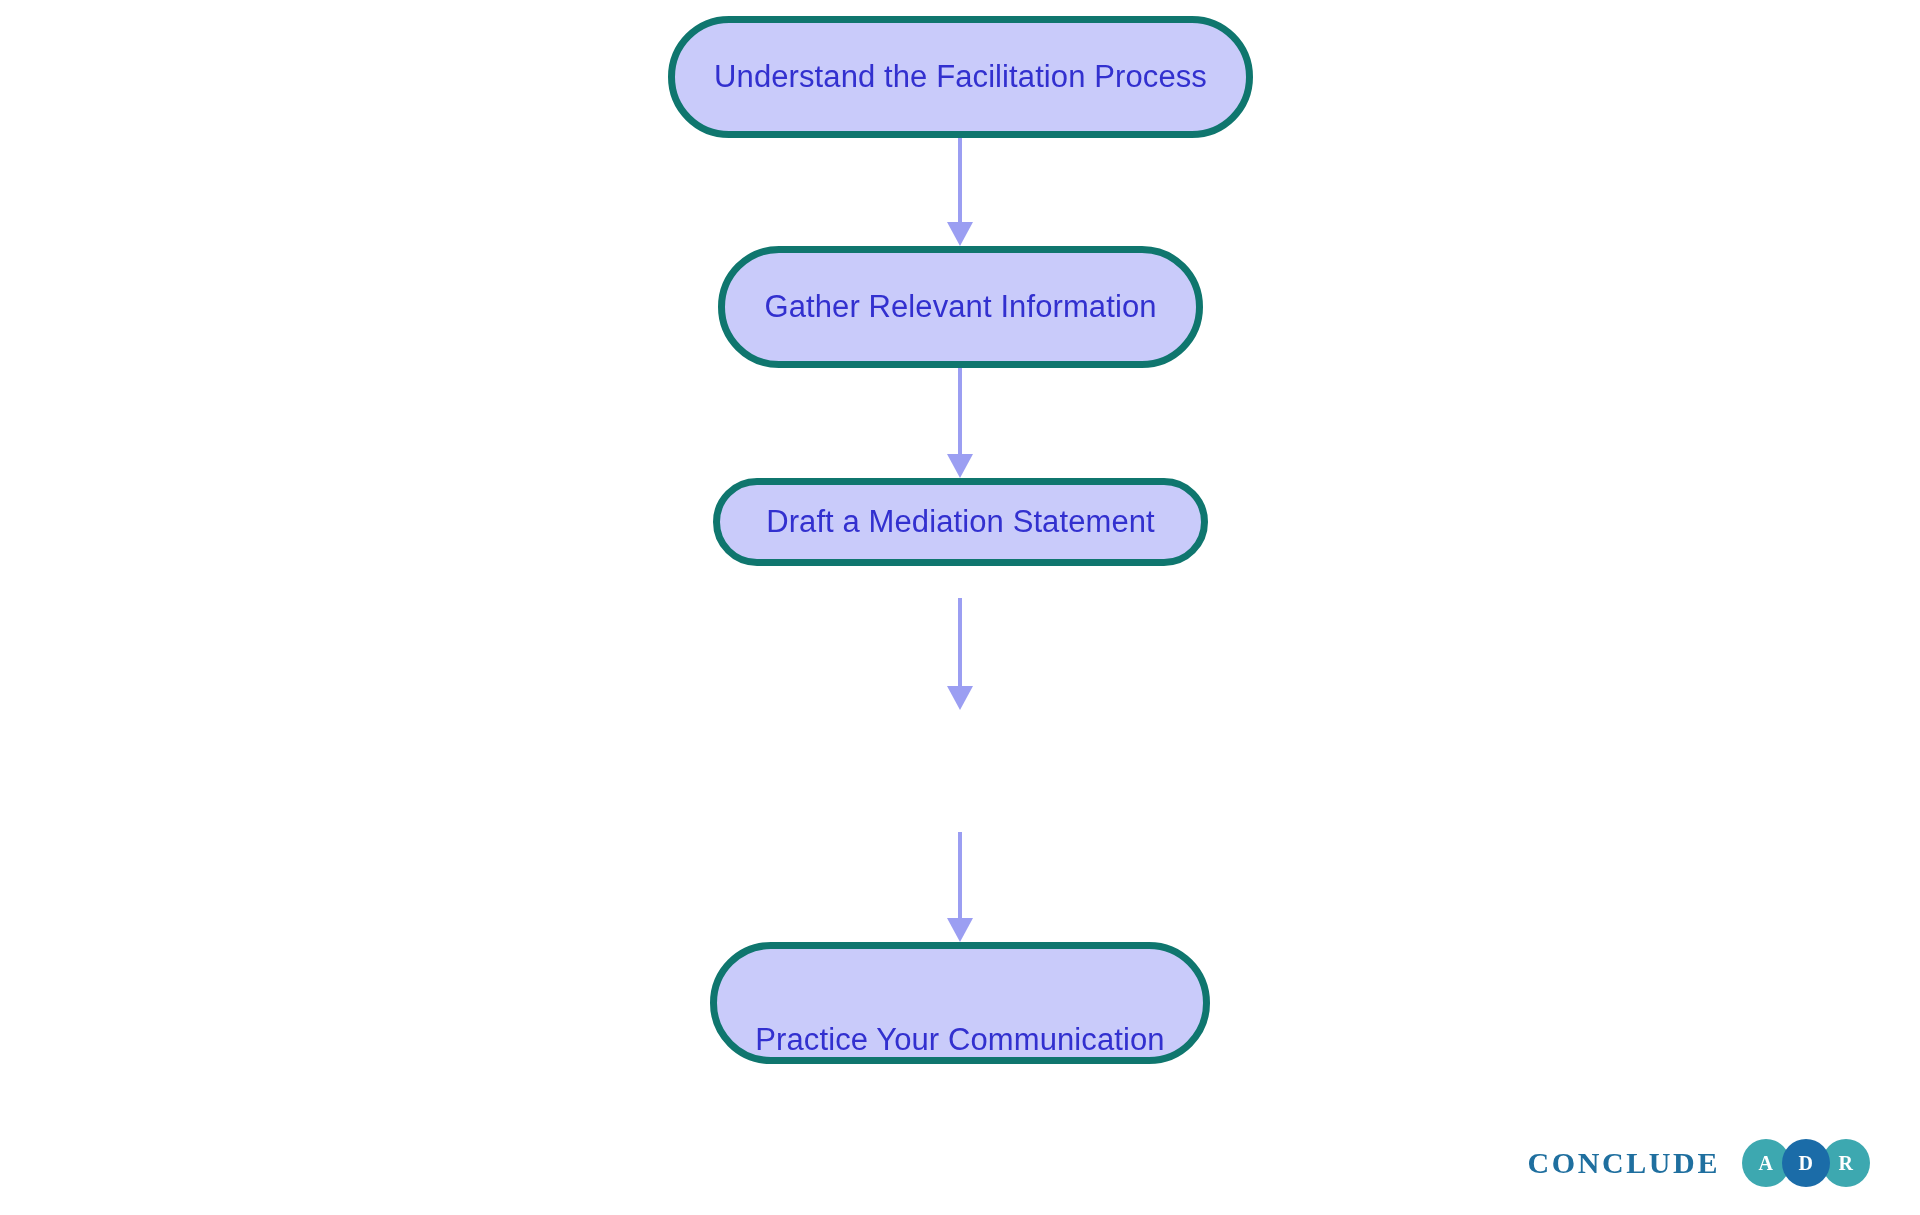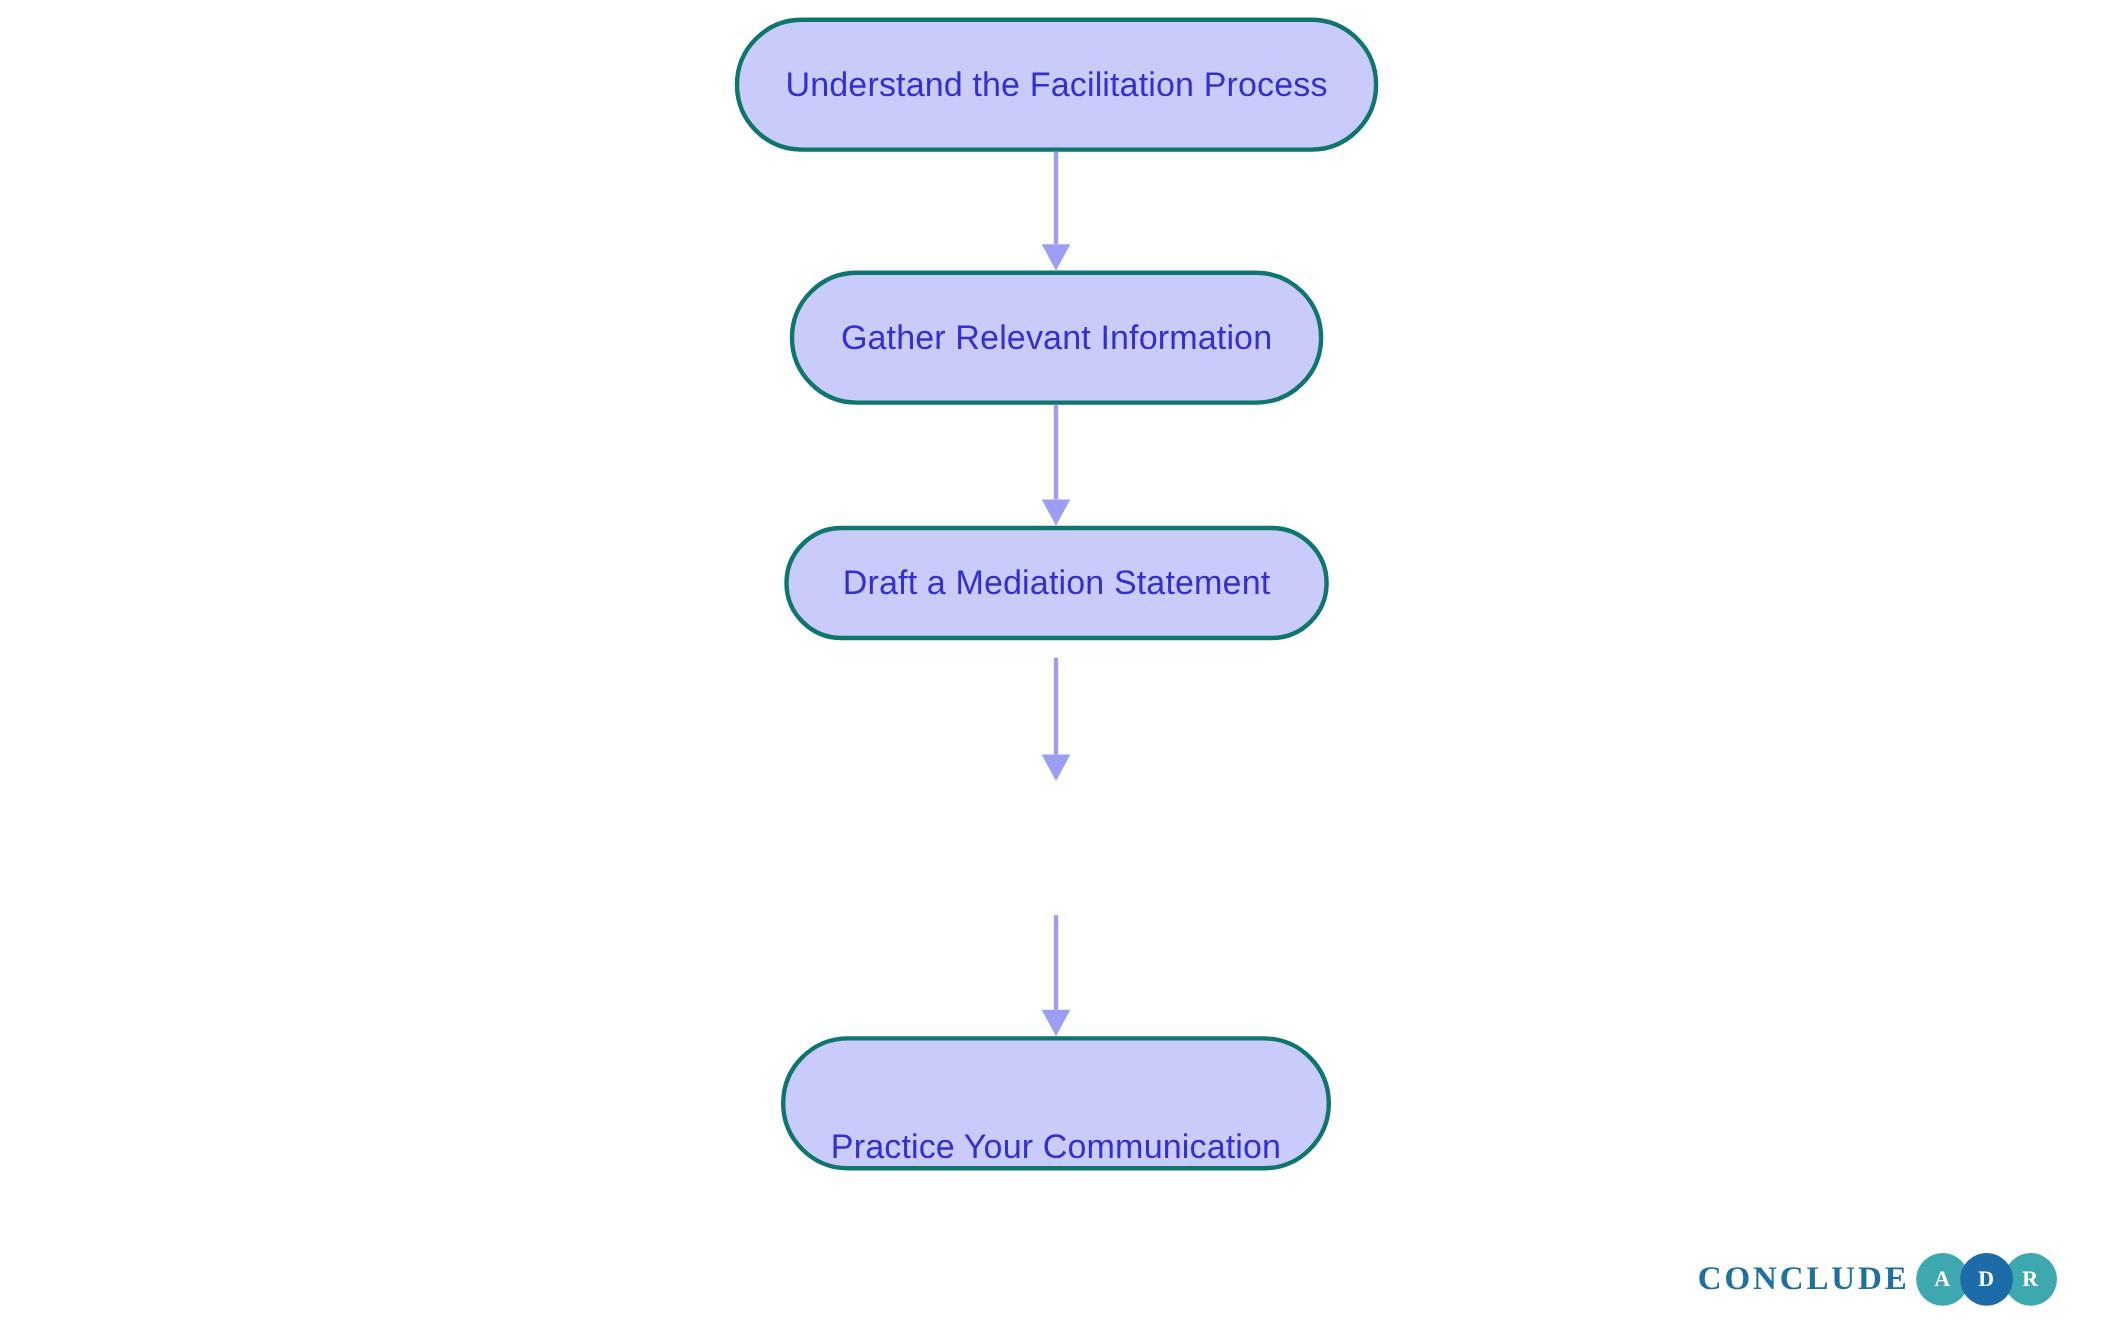--- a/index.html
+++ b/index.html
@@ -20,21 +20,21 @@
     left: 0;
     top: 0;
     width: 1920px;
     height: 1100px;
   }
 
   .flow-node {
     position: absolute;
     box-sizing: border-box;
     background: #c9cbfa;
-    border: 4px solid #0f766e;
+    border: 7px solid #0f766e;
     border-radius: 999px;
     display: flex;
     align-items: center;
     justify-content: center;
     text-align: center;
   }
   .flow-node-label {
     color: #3230cf;
     font-family: "Liberation Sans", sans-serif;
     font-size: 31px;
@@ -61,37 +61,37 @@
     width: 0;
     height: 0;
     border-left: 13px solid transparent;
     border-right: 13px solid transparent;
     border-top: 24px solid #9b9ef2;
   }
 
   
   #node-0 { left: 668px;  top: 16px;   width: 585px; height: 122px; }
   #node-1 { left: 718px;  top: 246px;  width: 485px; height: 122px; text-align: right; }
-  #node-2 { left: 713px;  top: 478px;  width: 495px; height: 104px; }
+  #node-2 { left: 713px;  top: 478px;  width: 495px; height: 88px; }
   #node-3 { left: 787px;  top: 710px;  width: 345px; height: 122px; }
   #node-4 { left: 710px;  top: 942px;  width: 500px; height: 122px; align-items: flex-end; }
 
   #conn-0 { left: 945px; top: 138px; height: 108px; }
   #conn-1 { left: 945px; top: 368px; height: 110px; }
   #conn-2 { left: 945px; top: 598px; height: 112px; }
   #conn-3 { left: 945px; top: 832px; height: 110px; }
 
   
   #brand-logo {
     position: absolute;
     right: 50px;
     bottom: 28px;
     display: flex;
     align-items: center;
-    gap: 6px;
+    gap: 22px;
   }
   #brand-wordmark {
     font-family: "Liberation Serif", serif;
     font-size: 30px;
     font-weight: 700;
     letter-spacing: 2.6px;
     color: #1f6f9f;
     line-height: 1;
   }
   .brand-circles {

